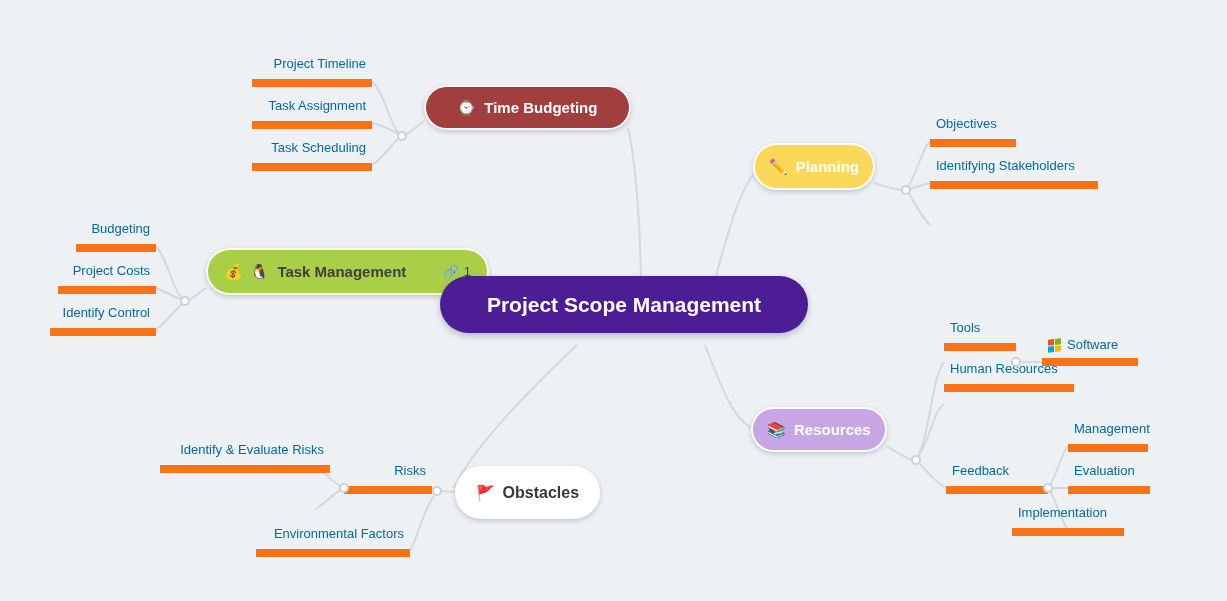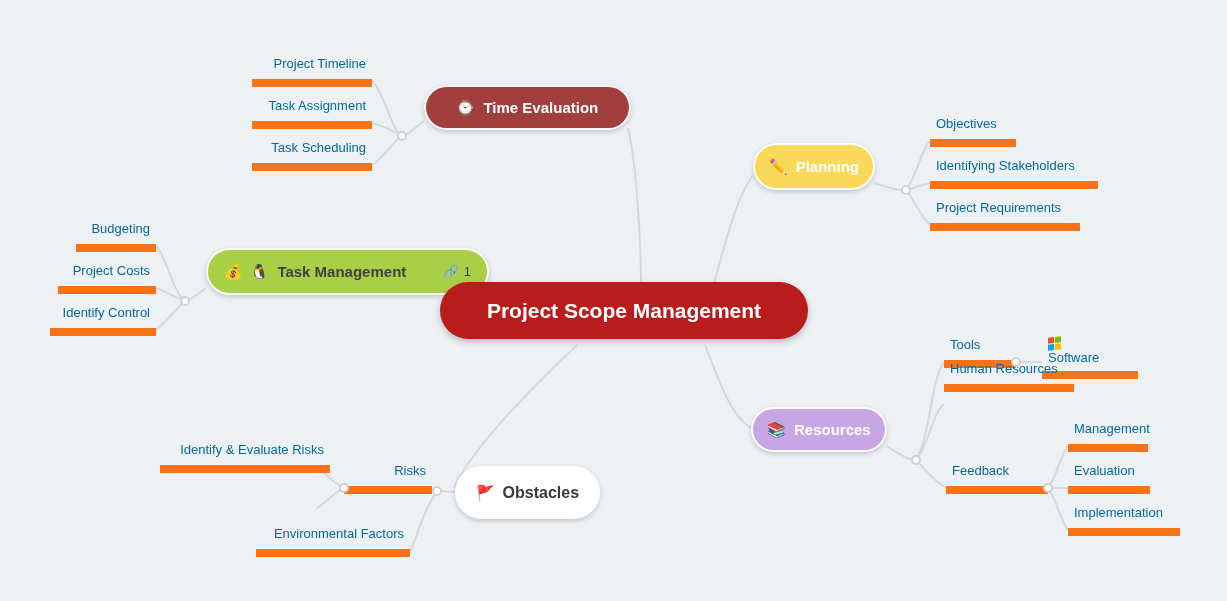--- a/index.html
+++ b/index.html
@@ -50,21 +50,21 @@
   }
 
   
   .win-icon { display:inline-grid; grid-template-columns:6px 6px; gap:1px; transform:skewY(-6deg); margin-right:6px; vertical-align:-1px; }
   .win-icon i { display:block; height:6px; }
   .win-icon .w1 { background:#f25022; }
   .win-icon .w2 { background:#7fba00; }
   .win-icon .w3 { background:#00a4ef; }
   .win-icon .w4 { background:#ffb900; }
 
-  .leaf-flex { display:flex; align-items:flex-start; padding-bottom:5px;flex-direction:column; }
+  .leaf-flex { display:flex; align-items:center; padding-bottom:5px; }
 </style>
 </head>
 <body>
 
 <div class="canvas">
 
   <svg class="links" width="1227" height="601">
     <g fill="none" stroke="#d5d8dd" stroke-width="2">
 
       <path d="M 641,290 C 641,235 636,162 628,128"></path>
@@ -108,72 +108,71 @@
 
   <div class="toggle" style="left:397px;top:131px"></div>
   <div class="toggle" style="left:901px;top:185px"></div>
   <div class="toggle" style="left:180px;top:296px"></div>
   <div class="toggle" style="left:911px;top:455px"></div>
   <div class="toggle" style="left:1011px;top:357px"></div>
   <div class="toggle" style="left:1043px;top:483px"></div>
   <div class="toggle" style="left:432px;top:486px"></div>
   <div class="toggle" style="left:339px;top:483px"></div>
 
-  <div class="node node-root" style="left: 440px; top: 282px; width: 368px; height: 57px; background: #b91c1c; text-align: center;">
+  <div class="node node-root" style="left: 440px; top: 276px; width: 368px; height: 57px; background: #4c1d95; text-align: center;">
     <span>Project Scope Management</span>
   </div>
 
   <div class="node node-time" style="left: 424px; top: 85px; width: 207px; height: 45px; background: rgb(161, 63, 63);">
     <span class="ic">⌚</span>
-    <span>Time Evaluation</span>
+    <span>Time Budgeting</span>
   </div>
   <div class="leaf r" style="left:252px;top:56px;width:120px">Project Timeline</div>
   <div class="leaf r" style="left:252px;top:140px;width:120px">Task Scheduling</div>
   <div class="leaf r" style="left:252px;top:98px;width:120px">Task Assignment</div>
 
   <div class="node node-planning" style="left: 753px; top: 143px; width: 122px; height: 47px; background: rgb(249, 216, 90);">
     <span class="ic">✏️</span>
     <span>Planning</span>
   </div>
   <div class="leaf" style="left:930px;top:116px;width:86px">Objectives</div>
   <div class="leaf" style="left:930px;top:158px;width:168px">Identifying Stakeholders</div>
-  <div class="leaf" style="left:930px;top:200px;width:150px">Project Requirements</div>
 
   <div class="node node-cost" style="left: 206px; top: 248px; width: 283px; height: 47px; justify-content: flex-start; background: rgb(169, 207, 70);">
     <span class="ic">💰</span>
     <span class="ic">🐧</span>
     <span>Task Management</span>
     <span class="badge">
       <span style="color: rgb(45, 154, 168);">🔗</span>
       <span class="cnt">1</span>
     </span>
   </div>
   <div class="leaf r" style="left:76px;top:221px;width:80px">Budgeting</div>
   <div class="leaf r" style="left:58px;top:263px;width:98px">Project Costs</div>
   <div class="leaf r" style="left:50px;top:305px;width:106px">Identify Control</div>
 
   <div class="node node-resources" style="left: 751px; top: 407px; width: 136px; height: 45px; background: rgb(200, 165, 227);">
     <span class="ic">📚</span>
     <span>Resources</span>
   </div>
-  <div class="leaf" style="left:944px;top:337px;width:72px">Tools</div>
+  <div class="leaf" style="left:944px;top:320px;width:72px">Tools</div>
   <div class="leaf leaf-flex" style="left:1042px;top:337px;width:96px">
     <span class="win-icon">
         <i class="w1"></i>
         <i class="w2"></i>
         <i class="w3"></i>
         <i class="w4"></i>
       </span>
     <span>Software</span>
   </div>
   <div class="leaf" style="left:944px;top:361px;width:130px">Human Resources</div>
   <div class="leaf" style="left:946px;top:463px;width:102px">Feedback</div>
   <div class="leaf" style="left:1068px;top:421px;width:80px">Management</div>
   <div class="leaf" style="left:1068px;top:463px;width:82px">Evaluation</div>
-  <div class="leaf" style="left:1068px;top:505px;width:112px">Implementation</div>
+  <div class="leaf" style="left:1012px;top:505px;width:112px">Implementation</div>
 
   <div class="node node-obstacles" style="left: 455px; top: 466px; width: 145px; height: 53px; border-radius: 27px; background: rgb(255, 255, 255);">
     <span class="ic flag-glyph">🚩</span>
     <span>Obstacles</span>
   </div>
   <div class="leaf r" style="left:344px;top:463px;width:88px">Risks</div>
   <div class="leaf r" style="left:160px;top:442px;width:170px">Identify &amp; Evaluate Risks</div>
   <div class="leaf r" style="left:256px;top:526px;width:154px">Environmental Factors</div>
 
 </div>

